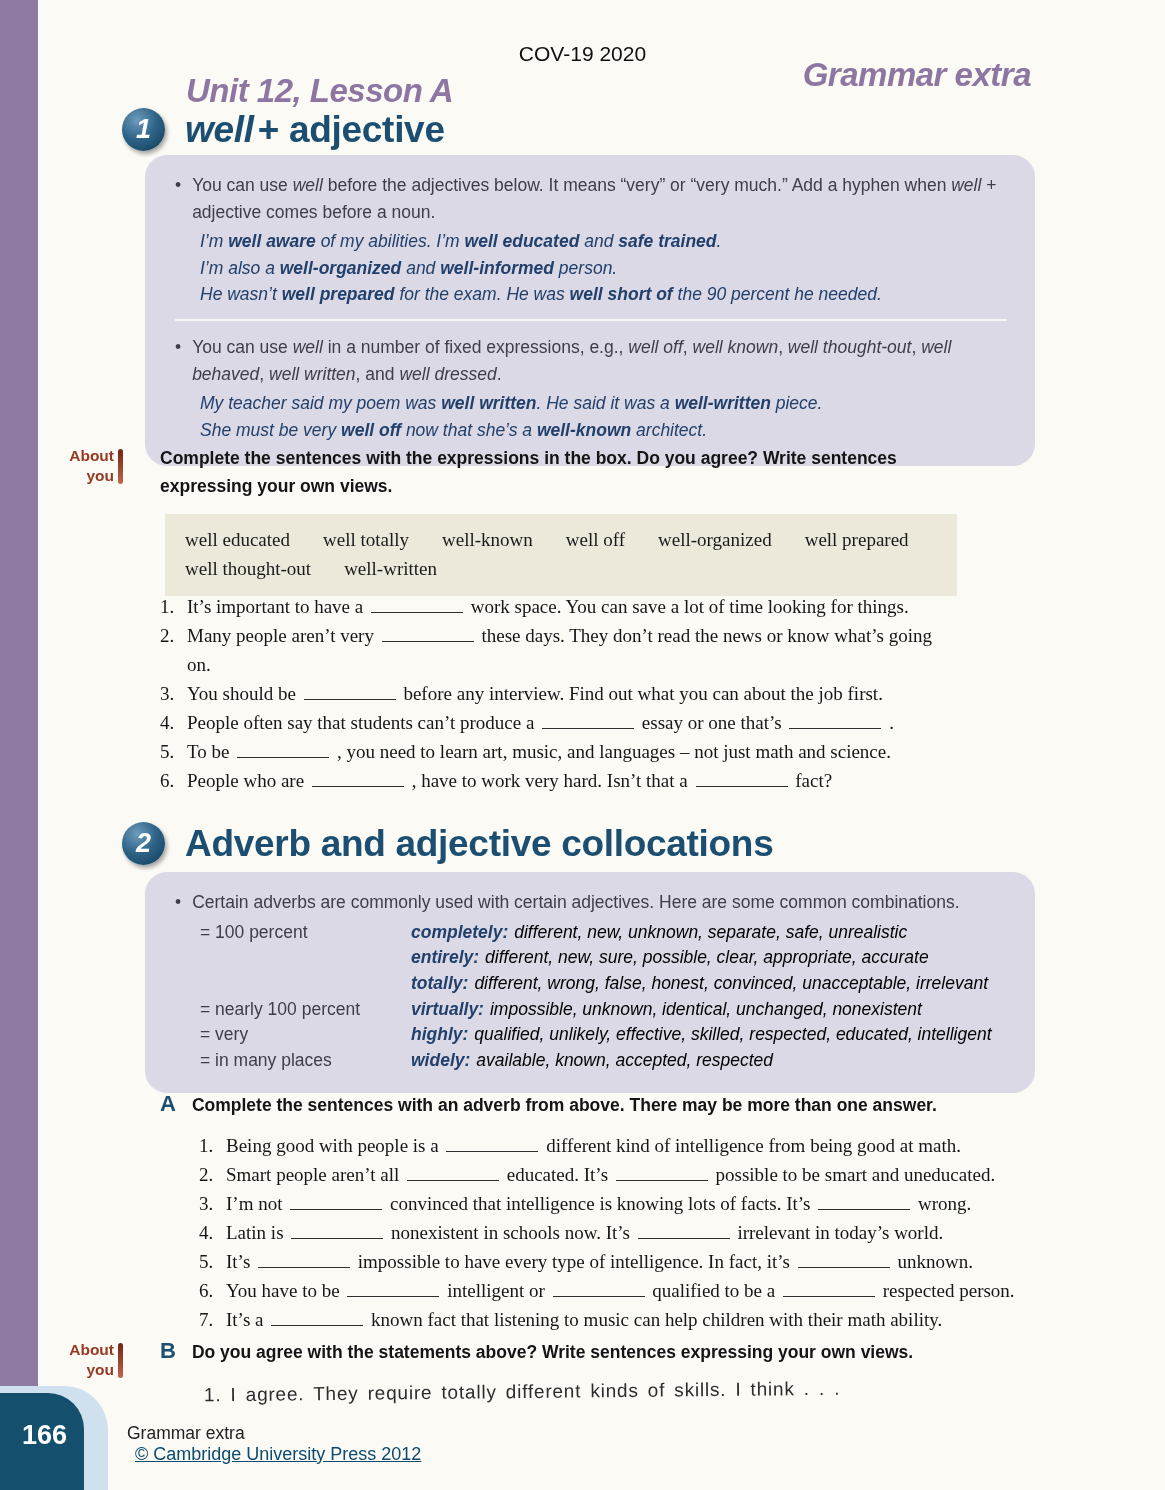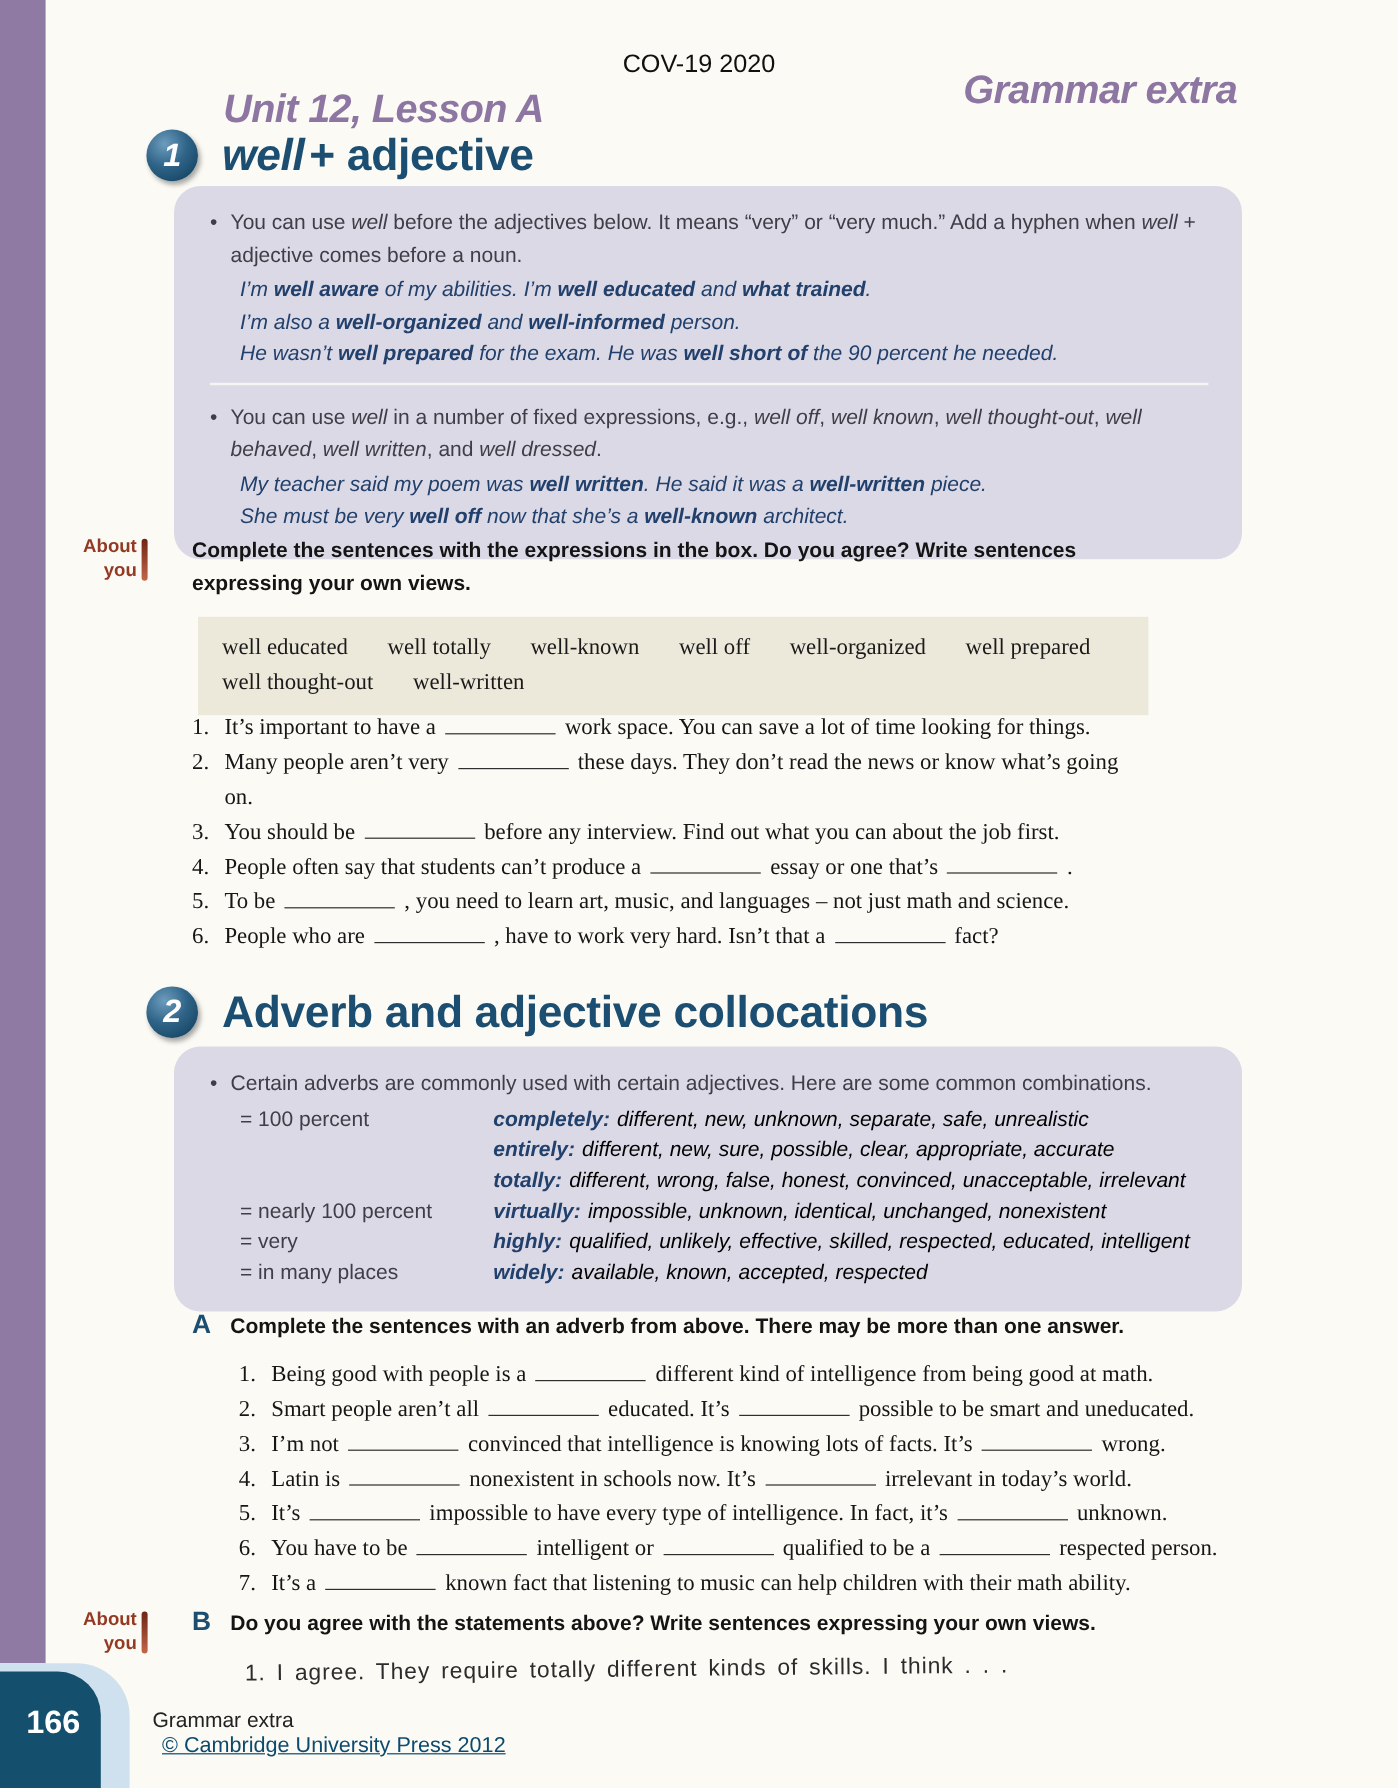--- a/index.html
+++ b/index.html
@@ -114,21 +114,21 @@
     <div class="badge">1</div>
     <div class="section-title"><span class="em">well</span><span>+ adjective</span></div>
   </div>
 
   <div class="info-box" id="box1">
     <div class="bullet-row">
       <span class="bullet-dot">•</span>
       <div>You can use <span class="seg-i">well</span> before the adjectives below. It means “very” or “very much.” Add a hyphen when <span class="seg-i">well</span> + adjective comes before a noun.</div>
     </div>
     <div class="example-block">
-      <div class="example-line">I’m <span class="seg-b">well aware</span> of my abilities. I’m <span class="seg-b">well educated</span> and <span class="seg-b">what trained</span>.</div>
+      <div class="example-line">I’m <span class="seg-b">well aware</span> of my abilities. I’m <span class="seg-b">well educated</span> and <span class="seg-b">safe trained</span>.</div>
       <div class="example-line">I’m also a <span class="seg-b">well-organized</span> and <span class="seg-b">well-informed</span> person.</div>
       <div class="example-line">He wasn’t <span class="seg-b">well prepared</span> for the exam. He was <span class="seg-b">well short of</span> the 90 percent he needed.</div>
     </div>
     <hr class="box-divider">
     <div class="bullet-row">
       <span class="bullet-dot">•</span>
       <div>You can use <span class="seg-i">well</span> in a number of fixed expressions, e.g., <span class="seg-i">well off</span>, <span class="seg-i">well known</span>, <span class="seg-i">well thought-out</span>, <span class="seg-i">well behaved</span>, <span class="seg-i">well written</span>, and <span class="seg-i">well dressed</span>.</div>
     </div>
     <div class="example-block">
       <div class="example-line">My teacher said my poem was <span class="seg-b">well written</span>. He said it was a <span class="seg-b">well-written</span> piece.</div>

